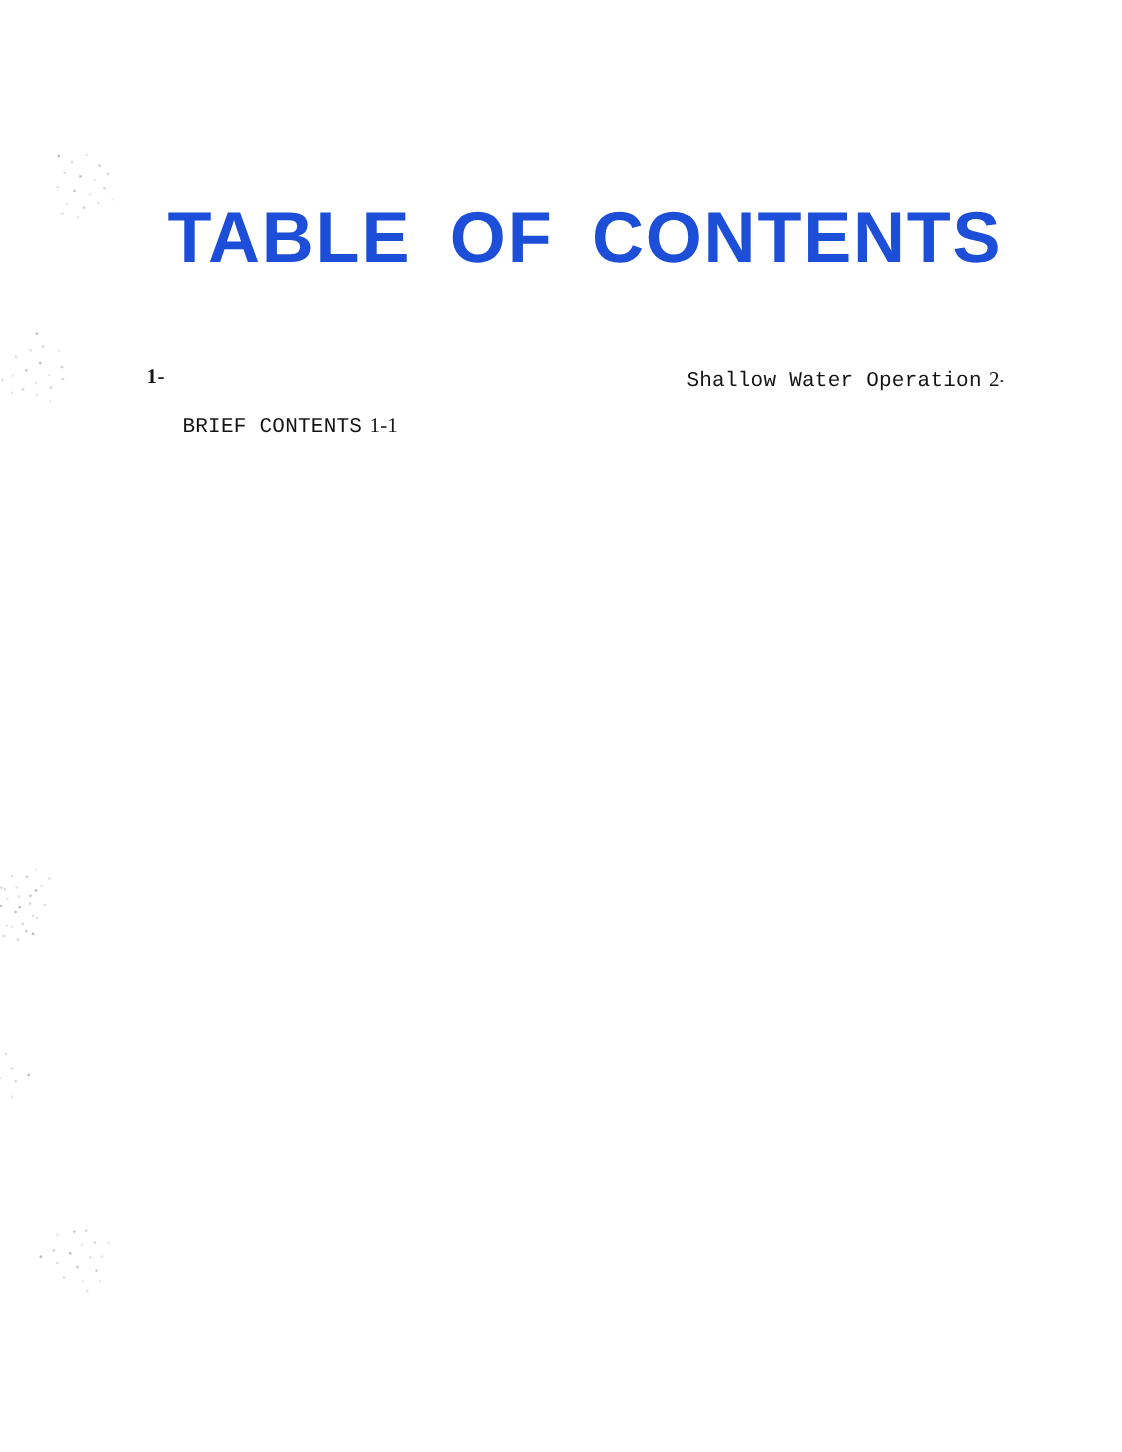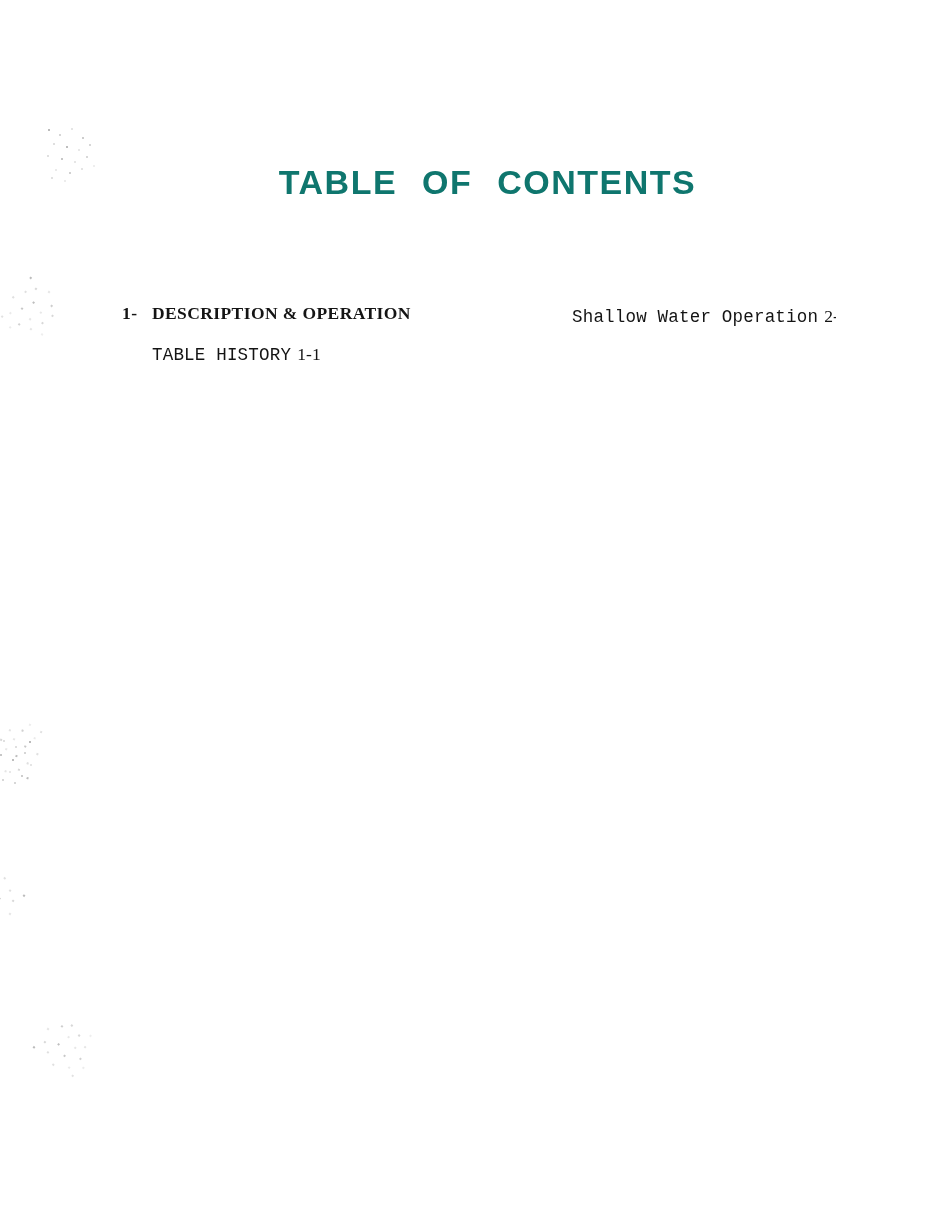--- a/index.html
+++ b/index.html
@@ -12,24 +12,24 @@
     color:#141414;
   }
   .title{
     position:absolute;
     top:163px;left:0;width:100%;
     box-sizing:border-box;
     padding-left:40px;
     text-align:center;
     font-family:"Liberation Sans", sans-serif;
     font-weight:bold;
-    font-size:34px;
+    font-size:60px;
     letter-spacing:1.5px;
     word-spacing:14px;
-    color:#0f766e;
+    color:#1d4ed8;
   }
   .col{
     position:absolute;
     font-size:17.5px;
     letter-spacing:0.2px;
   }
   .col-left{left:122px;top:303px;width:338px;}
   .col-right{left:495px;top:306px;width:341px;}
   .row{
     display:flex;
@@ -63,24 +63,23 @@
 </style>
 </head>
 <body>
 
 <div class="page">
   <div class="title">TABLE OF CONTENTS</div>
 
   <div class="col col-left">
       <div class="row heading blank-after">
         <span class="sec-num">1-</span>
-        <span class="sec-title">DESCRIPTION &amp; OPERATION</span>
       </div>
       <div class="row entry indent-0">
-        <span class="label">TABLE HISTORY</span>
+        <span class="label">BRIEF CONTENTS</span>
         <span class="page">1-1</span>
       </div>
     </div>
   <div class="col col-right">
       <div class="row entry indent-2">
         <span class="label">Shallow Water Operation</span>
         <span class="page">2-6</span>
       </div>
     </div>
 

